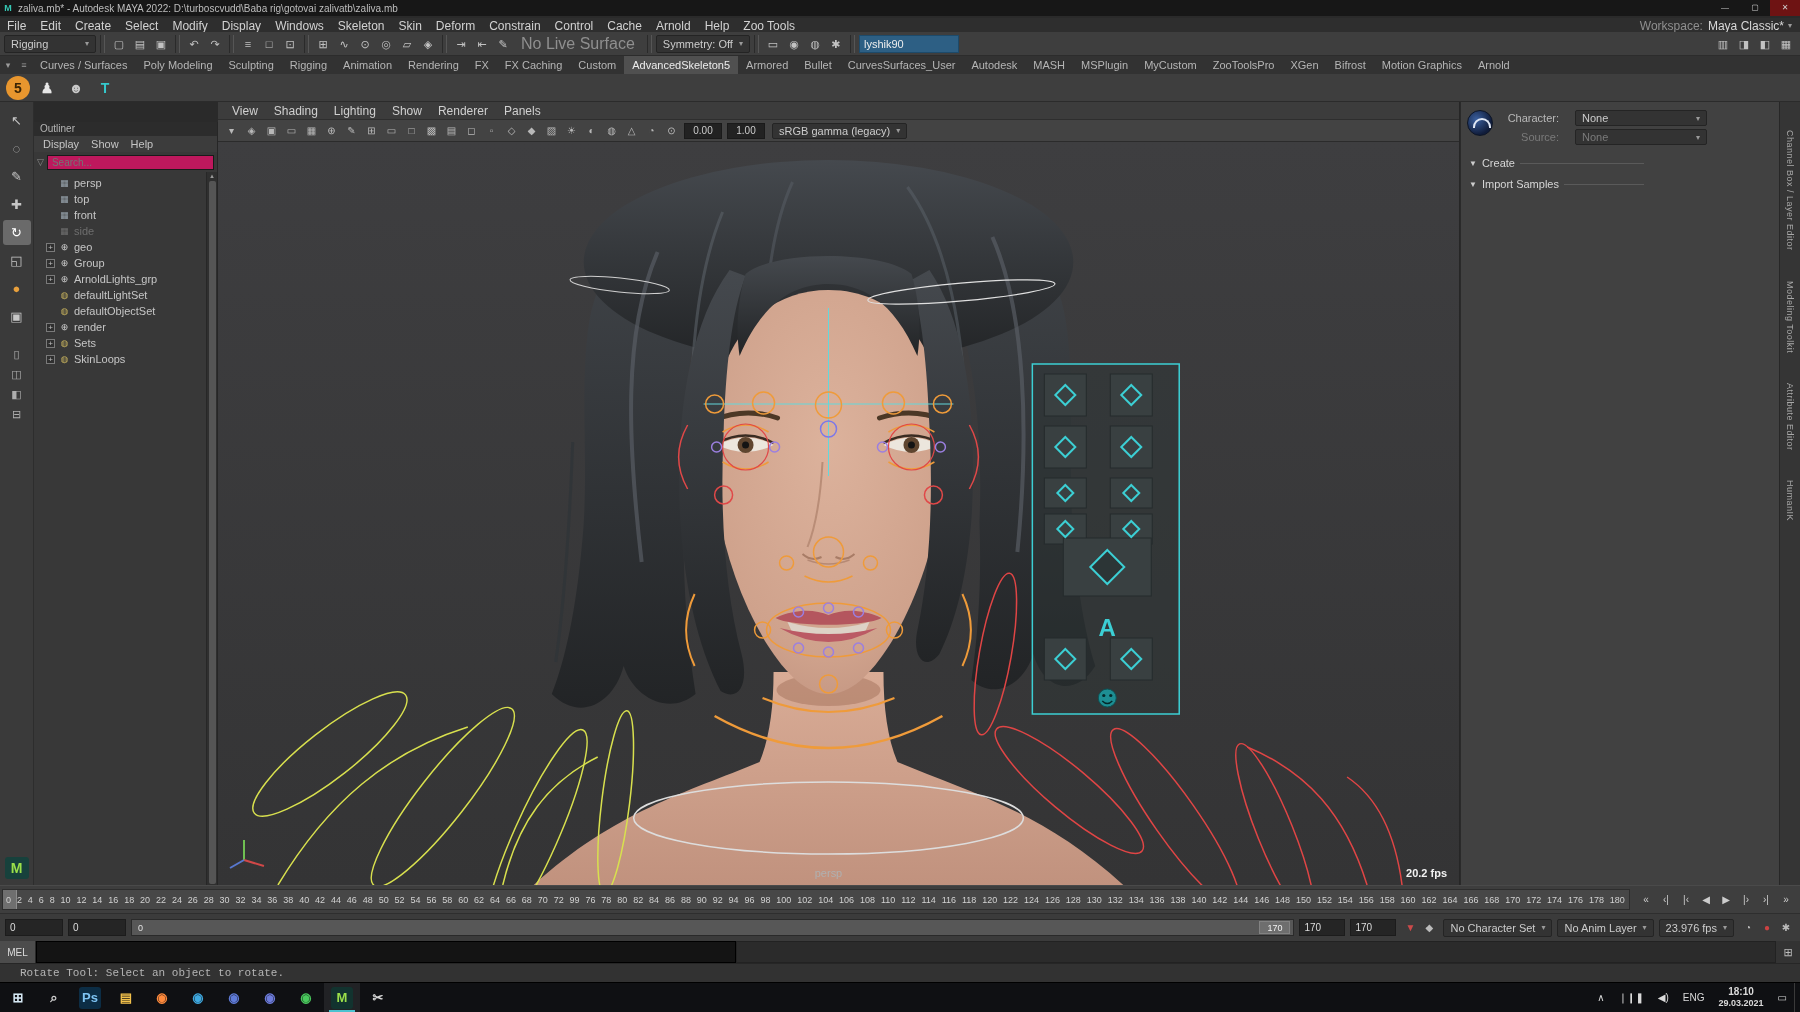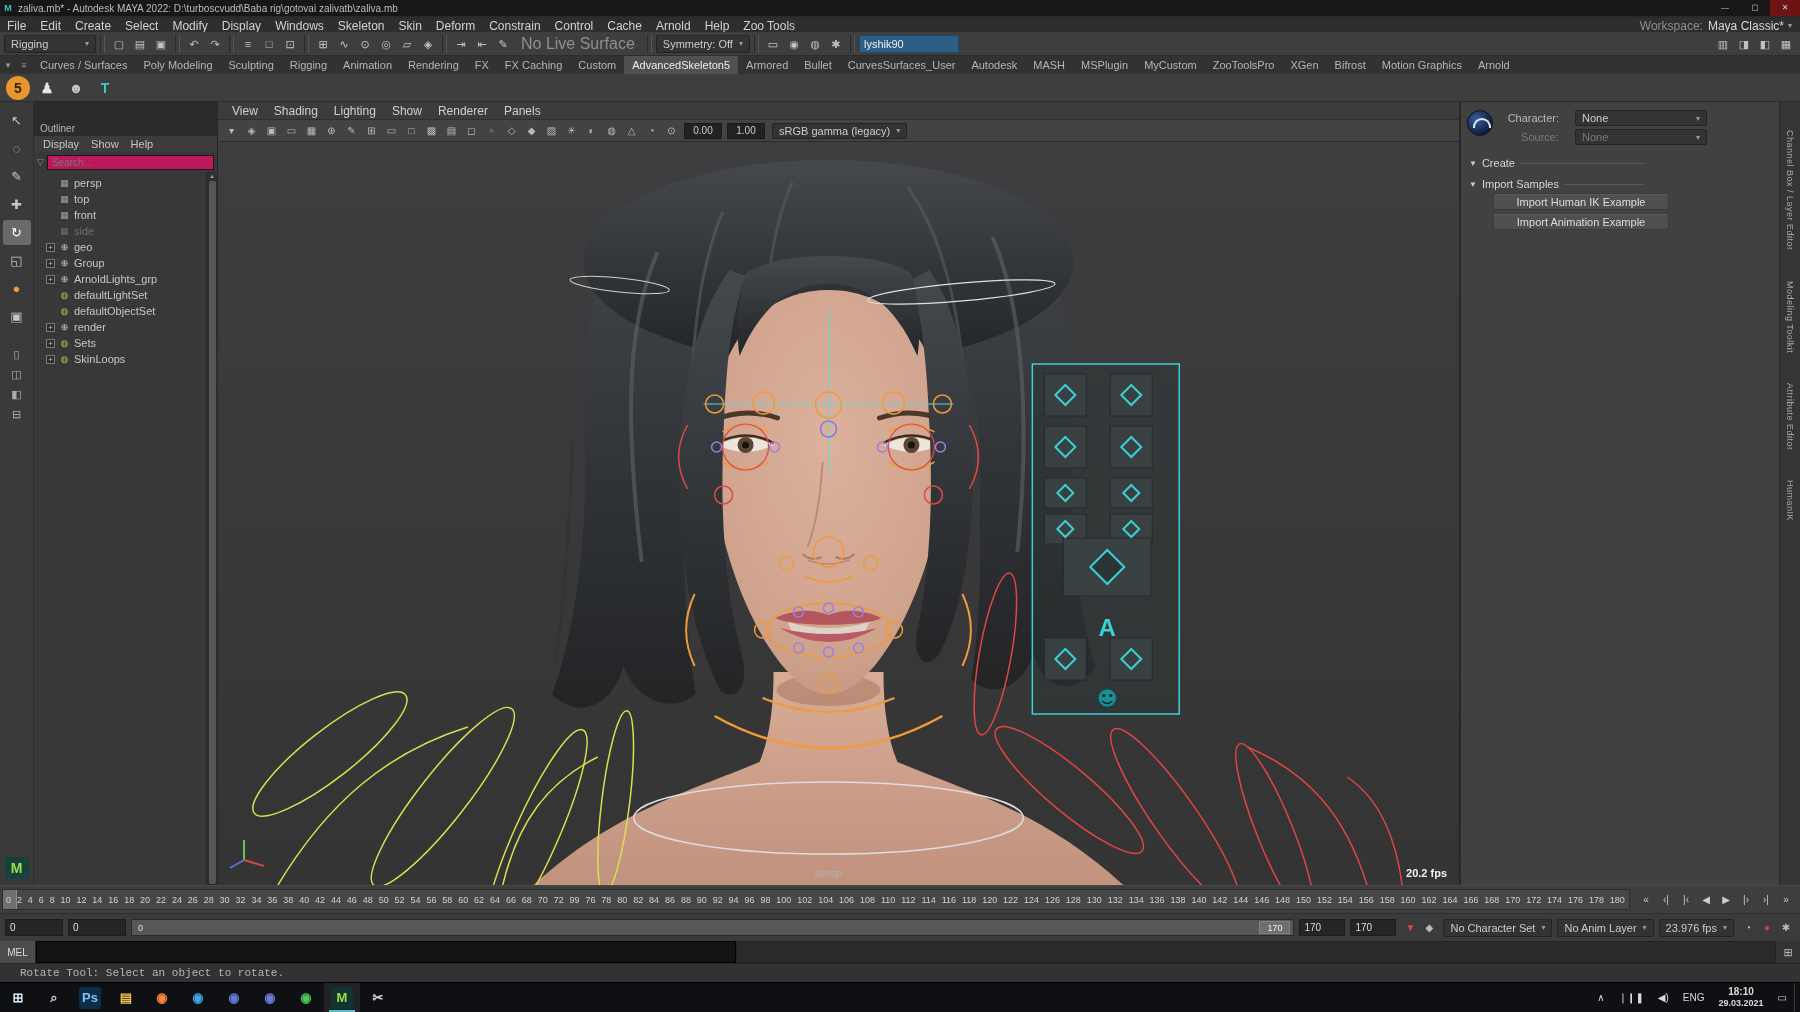--- a/index.html
+++ b/index.html
@@ -672,25 +672,20 @@
       <span class="sec-title">Create</span>
       <span class="sec-line"></span>
     </div>
   </div>
   <div class="section">
     <div class="section-header">
       <span class="tri">▼</span>
       <span class="sec-title">Import Samples</span>
       <span class="sec-line"></span>
     </div>
-    <div class="sec-buttons">
-
-    <button class="hik-btn">Import Human IK Example</button>
-        <button class="hik-btn">Import Animation Example</button>
-      </div>
   </div>
 </div>
 
 <div id="righttabs">
 
 <div class="rtab">Channel Box / Layer Editor</div>
     <div class="rtab">Modeling Toolkit</div>
     <div class="rtab">Attribute Editor</div>
     <div class="rtab">HumanIK</div>
   </div>

